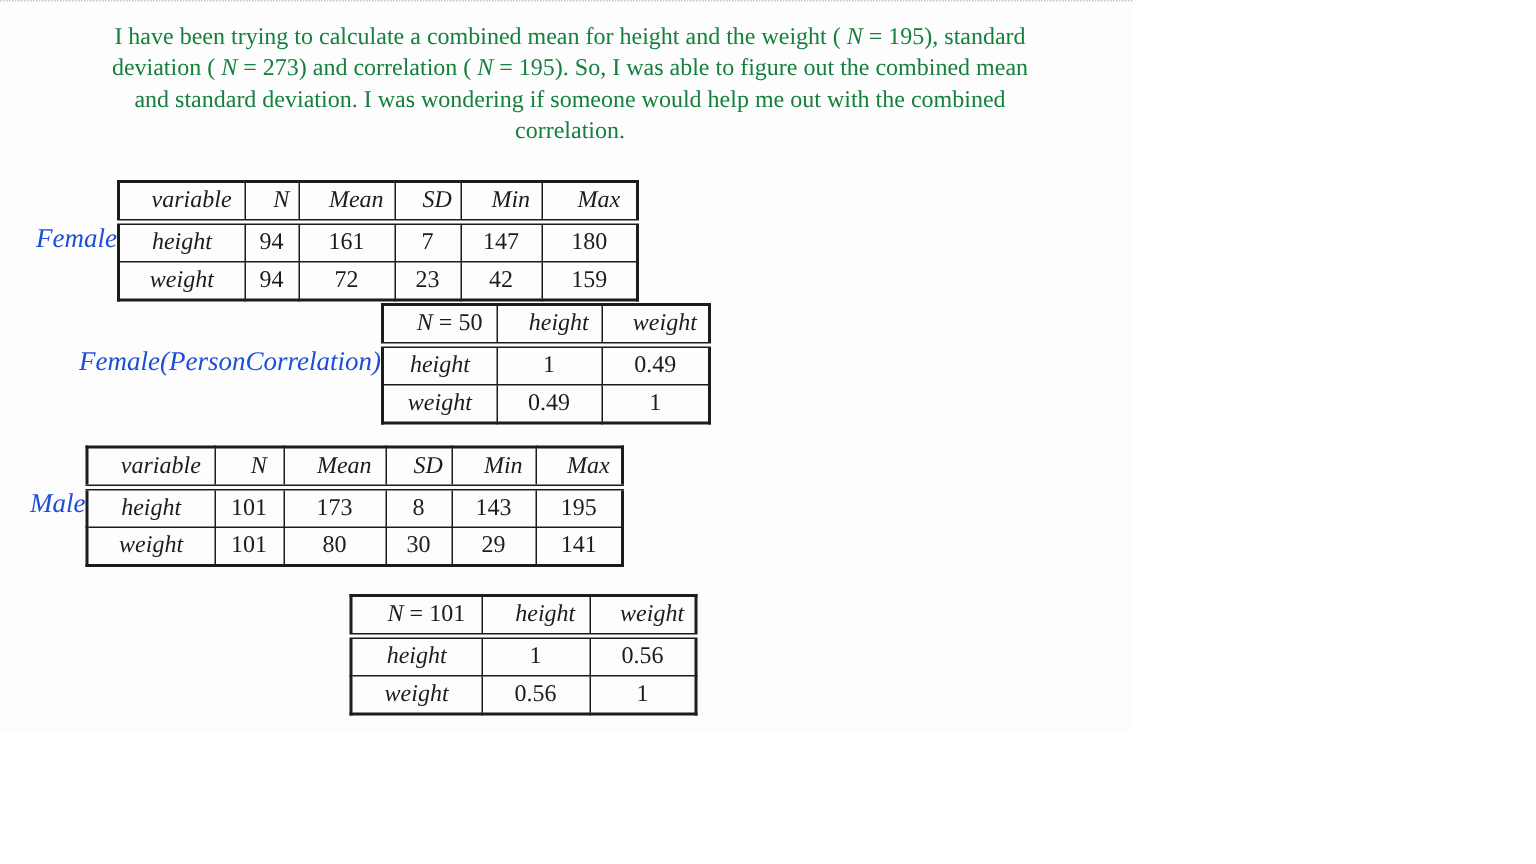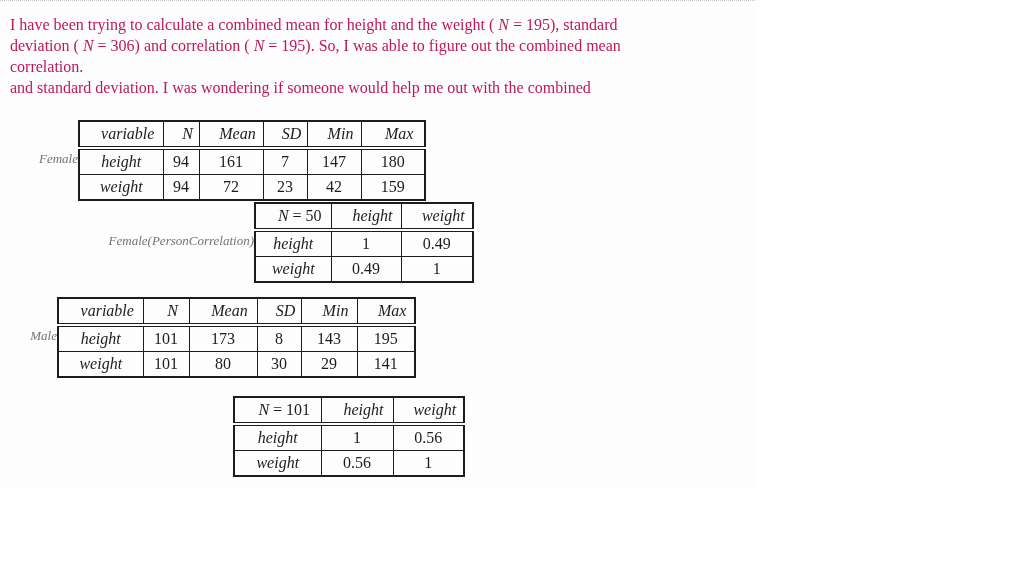--- a/index.html
+++ b/index.html
@@ -20,21 +20,22 @@
     box-sizing: border-box;
   }
   
   #question {
     position: absolute;
     left: 10px;
     top: 13px;
     width: 740px;
     font-size: 16px;
     line-height: 21px;
-    color: #be185d;
+    color: #15803d;
+    text-align: center;
   }
   .qline { white-space: nowrap; }
   .mi { font-style: italic; }
   
   .tbl {
     position: absolute;
     border-collapse: collapse;
     table-layout: fixed;
     font-size: 16px;
     color: #1c1c1c;
@@ -48,43 +49,43 @@
     font-weight: normal;
     height: 24px;
     padding: 0 4px;
     overflow: hidden;
   }
   .tbl thead th { border-bottom: 4px double #1c1c1c; padding-left: 17px; }
   .lbl {
     position: absolute;
     transform: translateY(-50%);
     font-style: italic;
-    font-size: 13px;
-    color: #737373;
+    font-size: 18px;
+    color: #1d4ed8;
     white-space: nowrap;
   }
   #t1   { left: 78px;  top: 119px; width: 346px; }
   #lbl1 { right: calc(100% - 78px);  top: 158px; }
   #t2   { left: 254px; top: 201px; width: 218px; }
   #lbl2 { right: calc(100% - 254px); top: 240px; }
   #t3   { left: 57px;  top: 296px; width: 357px; }
   #lbl3 { right: calc(100% - 57px);  top: 335px; }
   #t4   { left: 233px; top: 395px; width: 230px; }
   #lbl4 { right: calc(100% - 233px); top: 434px; }
 </style>
 </head>
 <body>
 
 <div id="panel">
 
   <div id="question">
     <div class="qline"><span>I have been trying to calculate a combined mean for height and the weight ( </span><span class="mi">N</span><span> = 195), standard</span></div>
-    <div class="qline"><span>deviation ( </span><span class="mi">N</span><span> = 306) and correlation ( </span><span class="mi">N</span><span> = 195). So, I was able to figure out the combined mean</span></div>
+    <div class="qline"><span>deviation ( </span><span class="mi">N</span><span> = 273) and correlation ( </span><span class="mi">N</span><span> = 195). So, I was able to figure out the combined mean</span></div>
+    <div class="qline"><span>and standard deviation. I was wondering if someone would help me out with the combined</span></div>
     <div class="qline"><span>correlation.</span></div>
-    <div class="qline"><span>and standard deviation. I was wondering if someone would help me out with the combined</span></div>
   </div>
 
   <div class="lbl" id="lbl1">Female</div>
   <table class="tbl" id="t1">
     <colgroup>
         <col style="width:84px">
         <col style="width:36px">
         <col style="width:64px">
         <col style="width:44px">
         <col style="width:54px">

